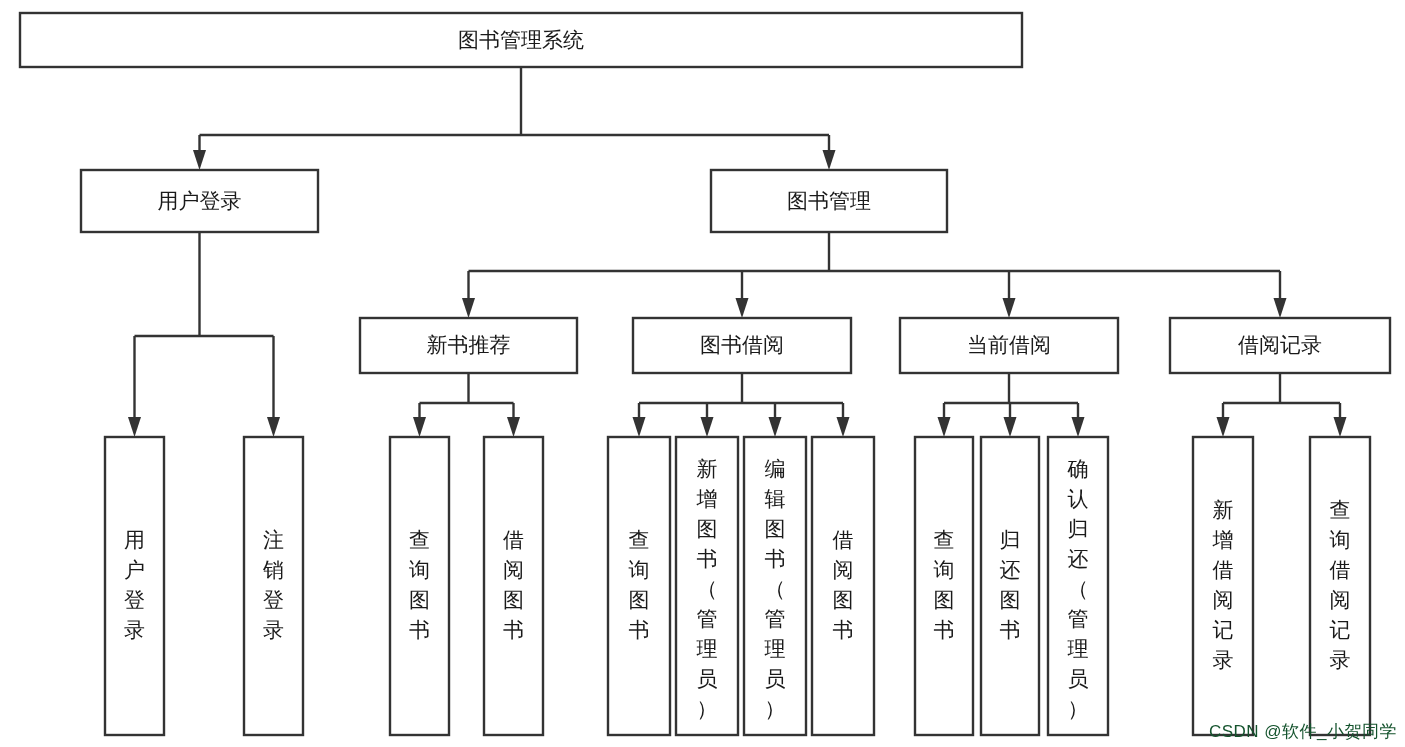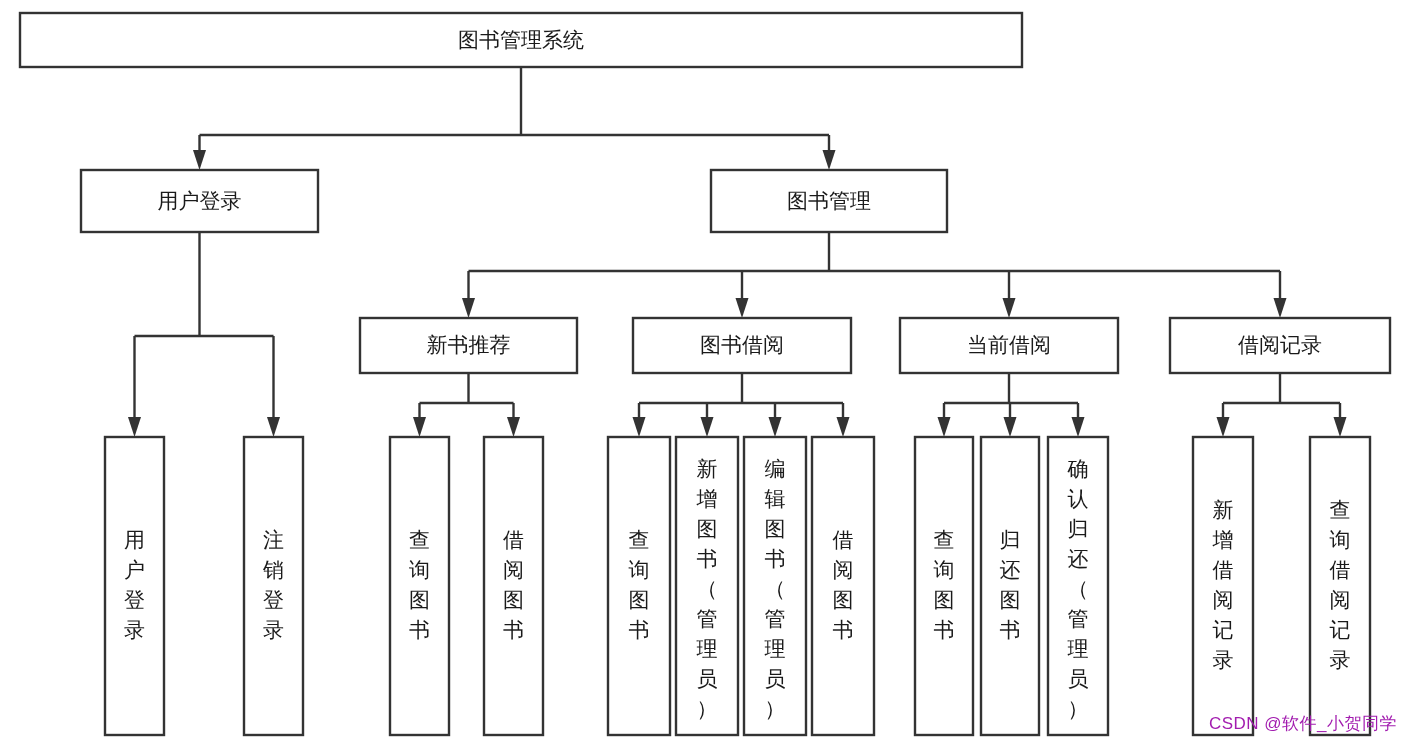--- a/index.html
+++ b/index.html
@@ -50,24 +50,24 @@
   }
   .node-label-v {
     font-family: "Liberation Sans", "DejaVu Sans", sans-serif;
     font-size: 21px;
     fill: #1a1a1a;
     text-anchor: middle;
   }
   .watermark {
     position: absolute;
     right: 8px;
-    bottom: 12px;
+    bottom: 4px;
     font-family: "Liberation Sans", "DejaVu Sans", sans-serif;
     font-size: 17px;
-    color: #a21caf;
+    color: #14532d;
     letter-spacing: 0.5px;
     white-space: nowrap;
     user-select: none;
     margin-top: 24px;
   }
 </style>
 </head>
 <body>
 
 <div id="diagram-root">

